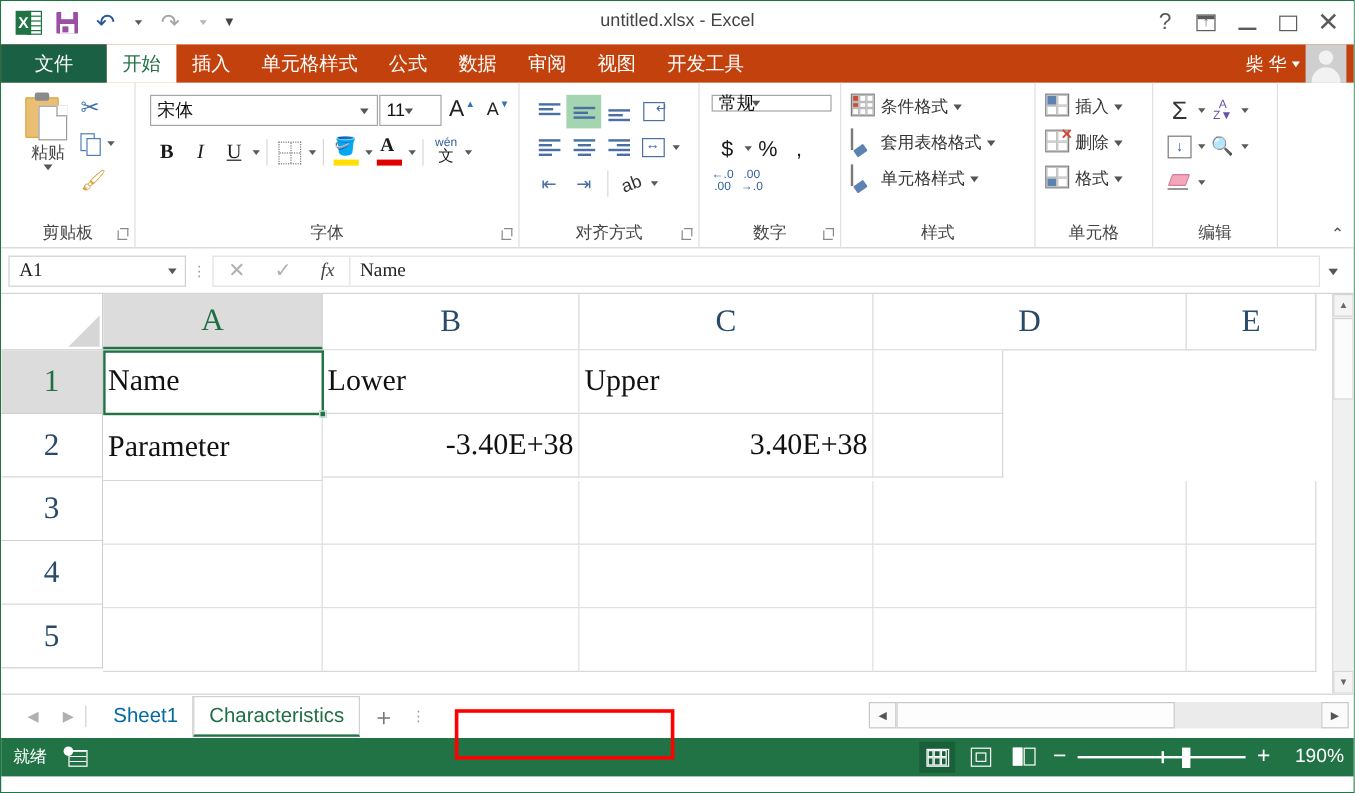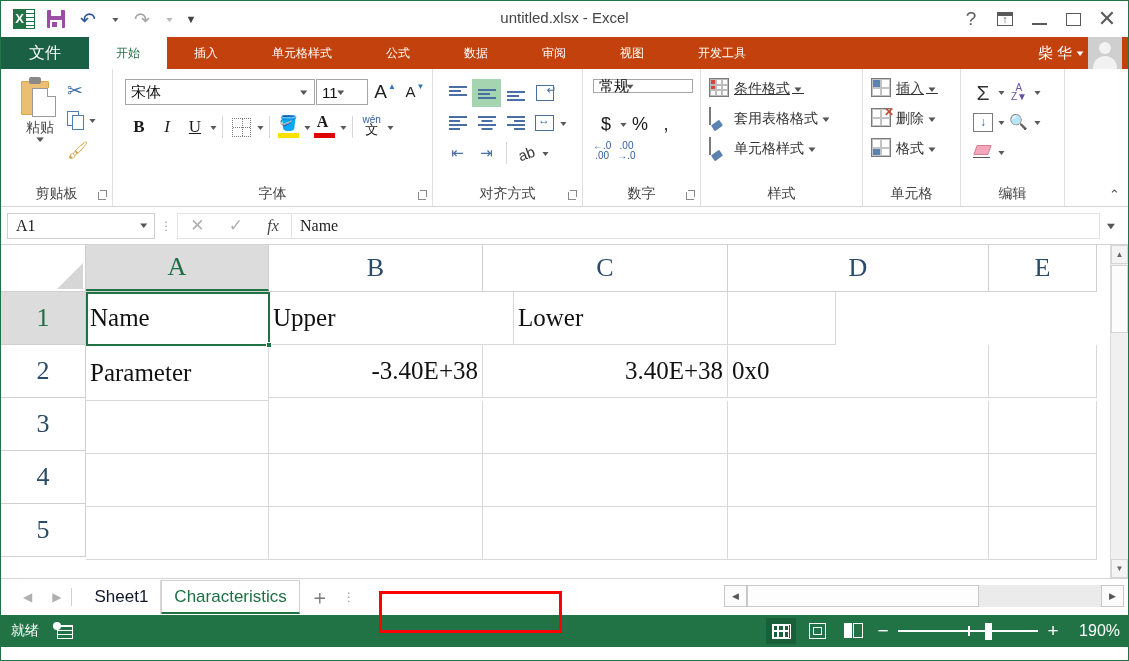--- a/index.html
+++ b/index.html
@@ -131,22 +131,22 @@
     position: relative;
   }
   .file-tab {
     width: 88px; height: 32px;
     background: #1a6044;
     color: #ffffff;
     font-size: 16px;
     display: flex; align-items: center; justify-content: center;
   }
   .rib-tab {
-    height: 32px; padding: 0 27px;
-    color: #ffffff; font-size: 12px;
+    height: 32px; padding: 0 13px;
+    color: #ffffff; font-size: 16px;
     display: flex; align-items: center;
     background: transparent;
   }
   .rib-tab.active {
     background: #ffffff;
     color: #217346;
   }
   .user-area {
     position: absolute; right: 6px; top: 0;
     height: 32px; display: flex; align-items: center; gap: 4px;
@@ -417,21 +417,21 @@
   .nbtn { width: 26px; height: 26px; display: flex; align-items: center; justify-content: center; font-size: 18px; color: #1a1a1a; }
   .dec-ico { font-size: 10px; color: #2f5e9e; line-height: 10px; text-align: center; }
 
   
   .g-style { width: 162px; }
   .srow {
     position: absolute; left: 8px;
     display: flex; align-items: center;
     font-size: 14px; color: #333;
   }
-  .srow.r1 { top: 9px; text-decoration: underline; }
+  .srow.r1 { top: 9px; }
   .srow.r2 { top: 39px; }
   .srow.r3 { top: 69px; }
   .sico { width: 22px; height: 22px; margin-right: 3px; position: relative; }
   .cf-ico {
     width: 20px; height: 19px;
     border: 1px solid #7a7a7a; box-sizing: border-box;
     display: grid; grid-template-columns: 1fr 1fr 1fr; grid-template-rows: 1fr 1fr 1fr;
   }
   .cf-ico span { border: .5px solid #bbb; }
   .cf-ico span.r { background: #d04a3a; }
@@ -669,21 +669,21 @@
     border-top: 1px solid #d4d4d4;
     display: flex; align-items: center;
     position: relative;
   }
   .nav-arrows { display: flex; align-items: center; padding-left: 22px; gap: 20px; }
   .nav-a { color: #b0b0b0; font-size: 12px; }
   .tab-sep { width: 1px; height: 18px; background: #d0d0d0; margin: 0 10px; }
   .sheet-tab {
     height: 34px; padding: 0 12px;
     display: flex; align-items: center;
-    font-size: 17px; color: #0f172a;
+    font-size: 17px; color: #0369a1;
     border-right: 1px solid #d8d8d8;
   }
   .sheet-tab.active {
     color: #1e6f43;
     background: #ffffff;
     border: 1px solid #d0d0d0;
     border-bottom: 2px solid #217346;
     box-sizing: border-box;
   }
   .add-sheet {
@@ -1179,29 +1179,28 @@
       <div class="rowcell sel" style="height:53px">1</div>
       <div class="rowcell" style="height:53px">2</div>
       <div class="rowcell" style="height:53px">3</div>
       <div class="rowcell" style="height:53px">4</div>
       <div class="rowcell" style="height:53px">5</div>
     </div>
 
     <div class="cellsarea">
       <div class="gridrow">
         <div class="gcell" style="width:183px;height:53px">Name</div>
+        <div class="gcell" style="width:214px;height:53px">Lower</div>
         <div class="gcell" style="width:245px;height:53px">Upper</div>
-        <div class="gcell" style="width:214px;height:53px">Lower</div>
         <div class="gcell" style="width:108px;height:53px"></div>
       </div>
       <div class="gridrow">
         <div class="gcell" style="width:183px;height:56px">Parameter</div>
         <div class="gcell num" style="width:214px;height:53px">-3.40E+38</div>
         <div class="gcell num" style="width:245px;height:53px">3.40E+38</div>
-        <div class="gcell" style="width:261px;height:53px">0x0</div>
         <div class="gcell" style="width:108px;height:53px"></div>
       </div>
       <div class="gridrow">
         <div class="gcell" style="width:183px;height:53px"></div>
         <div class="gcell" style="width:214px;height:53px"></div>
         <div class="gcell" style="width:245px;height:53px"></div>
         <div class="gcell" style="width:261px;height:53px"></div>
         <div class="gcell" style="width:108px;height:53px"></div>
       </div>
       <div class="gridrow">

